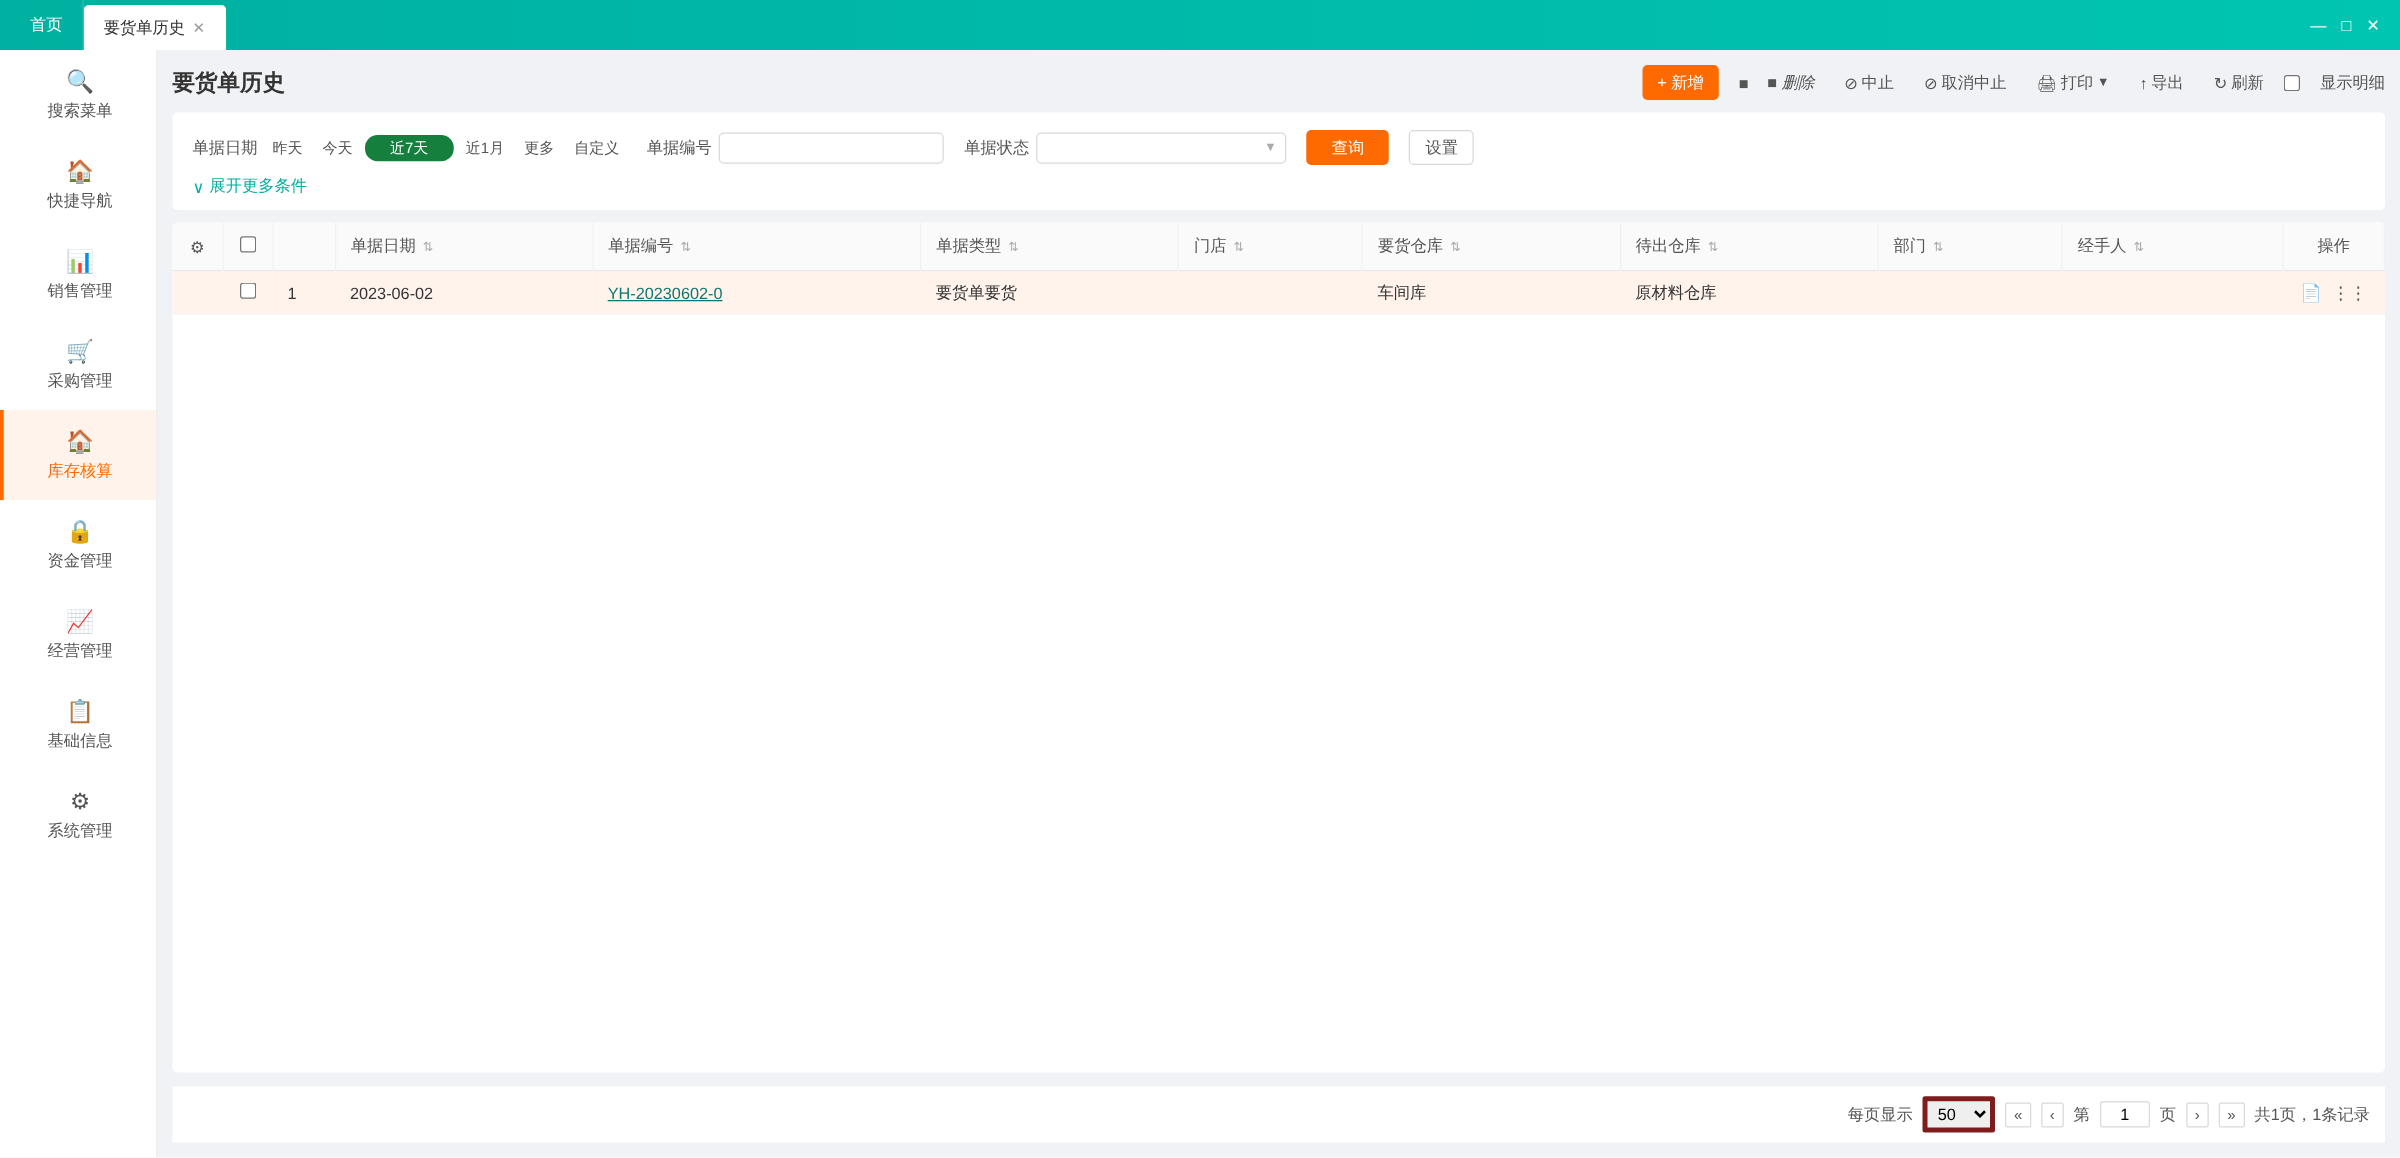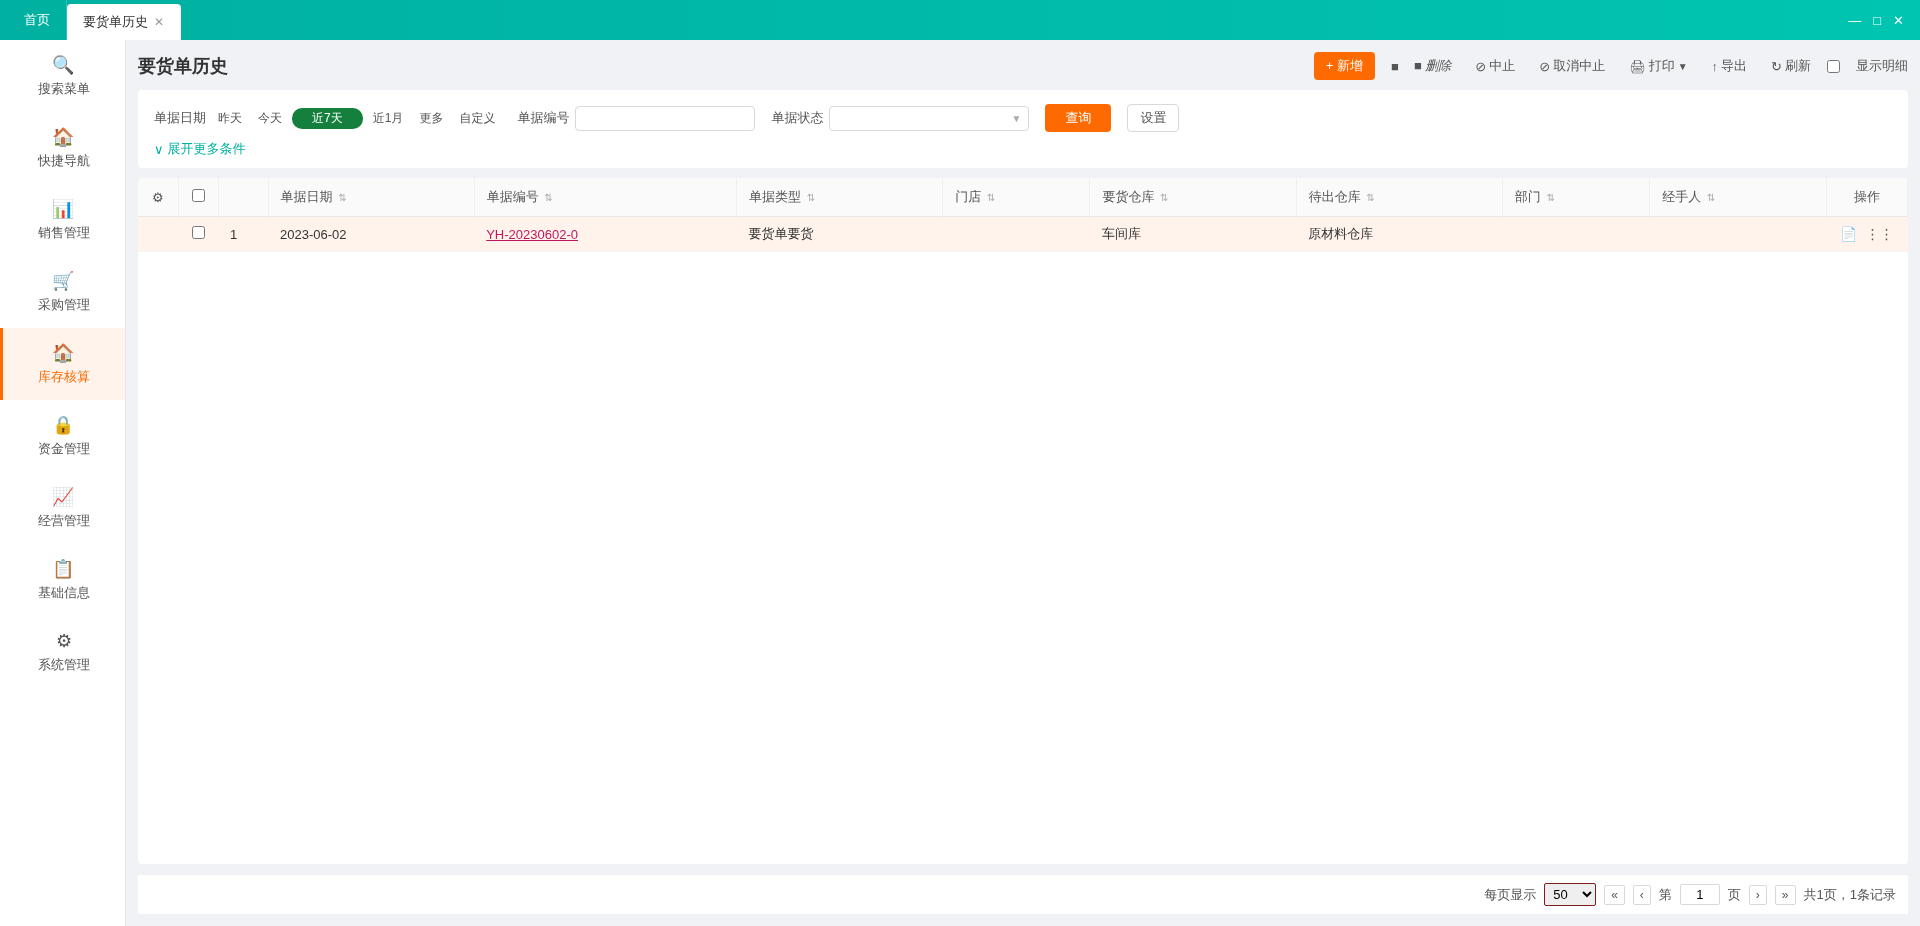--- a/index.html
+++ b/index.html
@@ -272,21 +272,21 @@
     tbody tr {
       border-bottom: 1px solid #f5f5f5;
     }
     tbody tr.selected { background: #fff3ec; }
     tbody td {
       padding: 8px 12px;
       color: #333;
       white-space: nowrap;
     }
     .link-text {
-      color: #be185d;
+      color: #0f766e;
       cursor: pointer;
       text-decoration: underline;
     }
     .col-checkbox { width: 40px; text-align: center; }
     .col-num { width: 50px; }
     .col-ops { width: 80px; text-align: center; }
     .op-icon {
       cursor: pointer;
       color: #555;
       font-size: 14px;
@@ -333,21 +333,21 @@
     }
     .page-input {
       width: 40px;
       border: 1px solid #d9d9d9;
       border-radius: 2px;
       text-align: center;
       padding: 2px 4px;
       font-size: 13px;
     }
     .page-size-select {
-      border: 1px solid #7f1d1d;
+      border: 4px solid #7f1d1d;
       border-radius: 2px;
       padding: 2px 4px;
       font-size: 13px;
     }
   </style>
 </head>
 <body>
 
 <div class="top-bar">
   <div class="top-tab">

